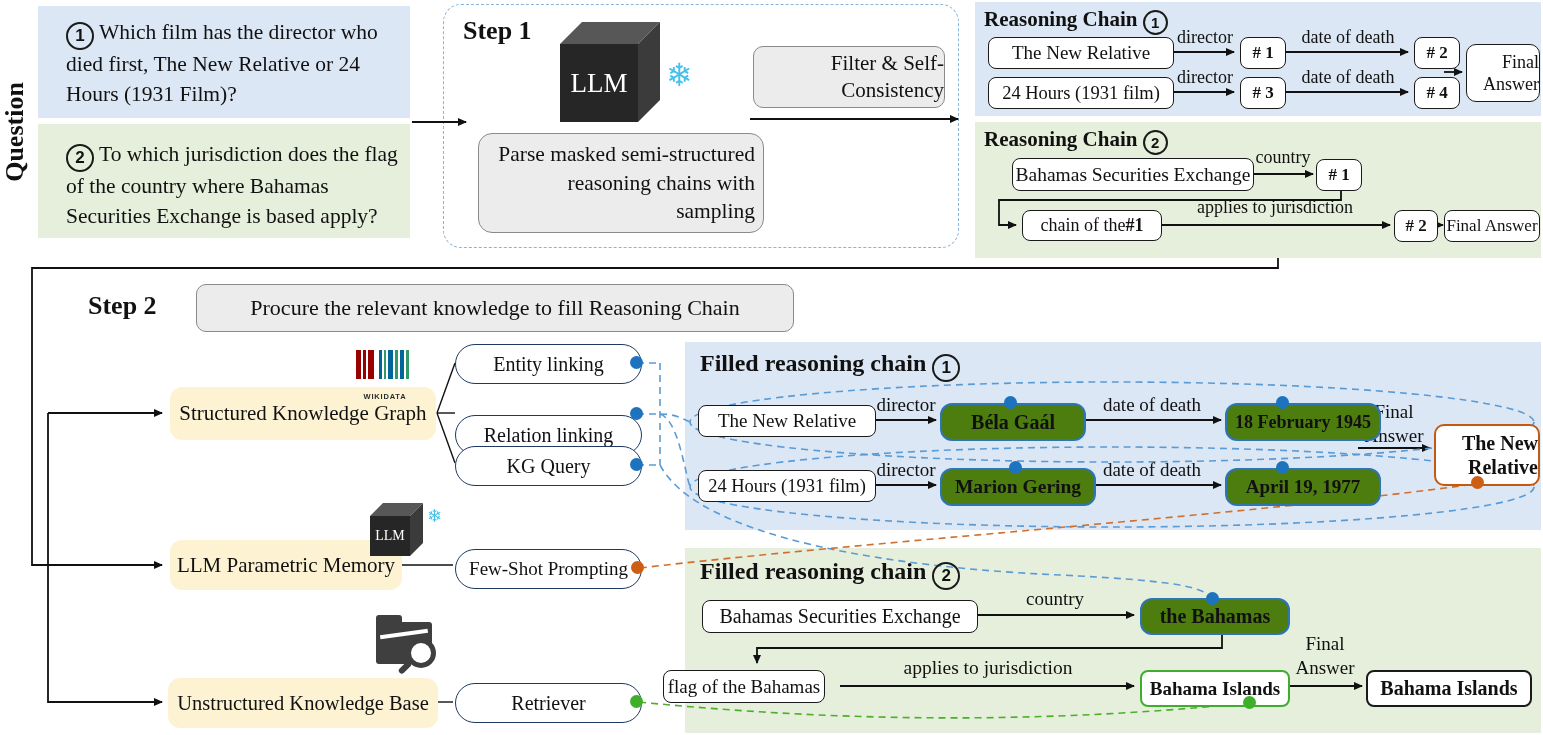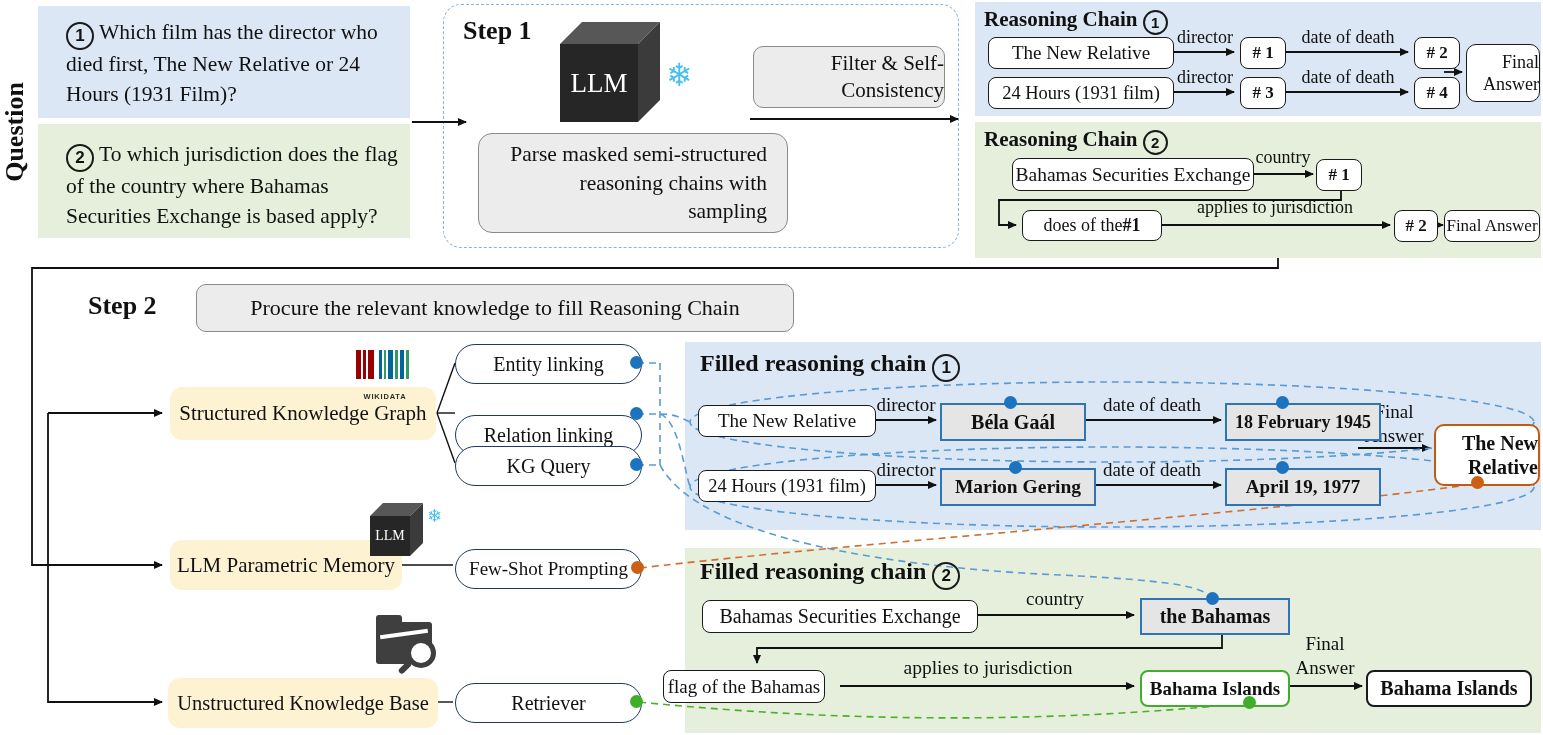--- a/index.html
+++ b/index.html
@@ -20,21 +20,21 @@
   .title{position:absolute;z-index:2;font-weight:bold;}
   .circ{display:inline-block;border:2px solid #1a1a1a;border-radius:50%;width:21px;height:21px;
         line-height:21px;text-align:center;font-size:15px;font-weight:bold;vertical-align:-2px;
         font-family:"Liberation Sans",sans-serif;}
   .circ.big{width:24px;height:24px;line-height:24px;font-size:17px;}
   .qtext{font-size:21.5px;line-height:1.38;padding:12px 14px 0 16px;}
   .dot{position:absolute;width:13px;height:13px;border-radius:50%;z-index:6;}
   .dot.b{background:#1e73be;}
   .dot.o{background:#cc5f13;}
   .dot.g{background:#3faf2a;}
-  .ebox{background:#e5e5e5;border:2.2px solid #2e75b6;border-radius:0;font-weight:bold;z-index:3;}
+  .ebox{background:#4d7c0f;border:2.2px solid #2e75b6;border-radius:12px;font-weight:bold;z-index:3;}
   .abox{background:#fff;border:2.3px solid #c45911;border-radius:10px;font-weight:bold;z-index:3;}
   .gnbox{background:#fff;border:2.2px solid #3fae2e;border-radius:8px;font-weight:bold;z-index:3;}
   .snow{position:absolute;z-index:3;color:#47c1ec;font-family:"DejaVu Sans",sans-serif;}
   
   .cube-front{position:absolute;background:#262626;color:#fff;display:flex;align-items:center;
               justify-content:center;z-index:3;}
   .cube-top{position:absolute;background:#575757;transform:skewX(-45deg);transform-origin:top;z-index:3;}
   .cube-right{position:absolute;background:#3b3b3b;transform:skewY(-45deg);transform-origin:left;z-index:3;}
   
   .wd{position:absolute;z-index:3;width:58px;}
@@ -126,21 +126,21 @@
 </div>
 
 <div class="title" style="left:463px;top:16px;font-size:26px;">Step 1</div>
 
 <div class="cube-top" style="left:582px;top:22px;width:78px;height:22px;"></div>
 <div class="cube-right" style="left:638px;top:44px;width:22px;height:78px;"></div>
 <div class="cube-front" style="left:560px;top:44px;width:78px;height:78px;font-size:27px;">LLM</div>
 <div class="snow" style="left:666px;top:56px;font-size:32px;">❄</div>
 
 <div class="node gbox" style="left:753px;top:46px;width:190px;height:60px;font-size:21px;line-height:1.3;">Filter &amp; Self-Consistency</div>
-<div class="node gbox" style="left:478px;top:133px;width:268px;height:98px;font-size:21.5px;line-height:1.32;padding:0 20px;border-radius:14px;">Parse masked semi-structured reasoning chains with sampling</div>
+<div class="node gbox" style="left:478px;top:133px;width:268px;height:98px;font-size:21.5px;line-height:1.32;padding:0 8px;border-radius:14px;">Parse masked semi-structured reasoning chains with sampling</div>
 
 <div class="title" style="left:984px;top:7px;font-size:21px;">
   <span>Reasoning Chain</span>
   <span class="circ">1</span>
 </div>
 <div class="node box" style="left:988px;top:37px;width:184px;height:30px;">The New Relative</div>
 <div class="lbl" style="left:1172px;top:27px;width:66px;">director</div>
 <div class="node box bold" style="left:1240px;top:37px;width:44px;height:30px;font-size:17px;"># 1</div>
 <div class="lbl" style="left:1285px;top:27px;width:126px;">date of death</div>
 <div class="node box bold" style="left:1414px;top:37px;width:44px;height:30px;font-size:17px;"># 2</div>
@@ -152,21 +152,21 @@
 <div class="node box" style="left:1466px;top:44px;width:72px;height:56px;border-radius:10px;font-size:18px;line-height:1.25;">Final Answer</div>
 
 <div class="title" style="left:984px;top:127px;font-size:21px;">
   <span>Reasoning Chain</span>
   <span class="circ">2</span>
 </div>
 <div class="node box" style="left:1012px;top:158px;width:240px;height:31px;font-size:19.5px;">Bahamas Securities Exchange</div>
 <div class="lbl" style="left:1243px;top:147px;width:80px;">country</div>
 <div class="node box bold" style="left:1316px;top:159px;width:44px;height:30px;font-size:17px;"># 1</div>
 <div class="node box" style="left:1022px;top:210px;width:138px;height:29px;font-size:18px;">
-  <span>does of the </span>
+  <span>chain of the </span>
   <span class="bold">#1</span>
 </div>
 <div class="lbl" style="left:1180px;top:197px;width:190px;">applies to jurisdiction</div>
 <div class="node box bold" style="left:1394px;top:210px;width:42px;height:30px;font-size:17px;"># 2</div>
 <div class="node box" style="left:1444px;top:210px;width:94px;height:30px;font-size:17px;">Final Answer</div>
 
 <div class="title" style="left:88px;top:291px;font-size:26px;">Step 2</div>
 <div class="node gbox" style="left:196px;top:284px;width:596px;height:46px;font-size:22px;">Procure the relevant knowledge to fill Reasoning Chain</div>
 
 <div class="wd" style="left:356px;top:350px;">

